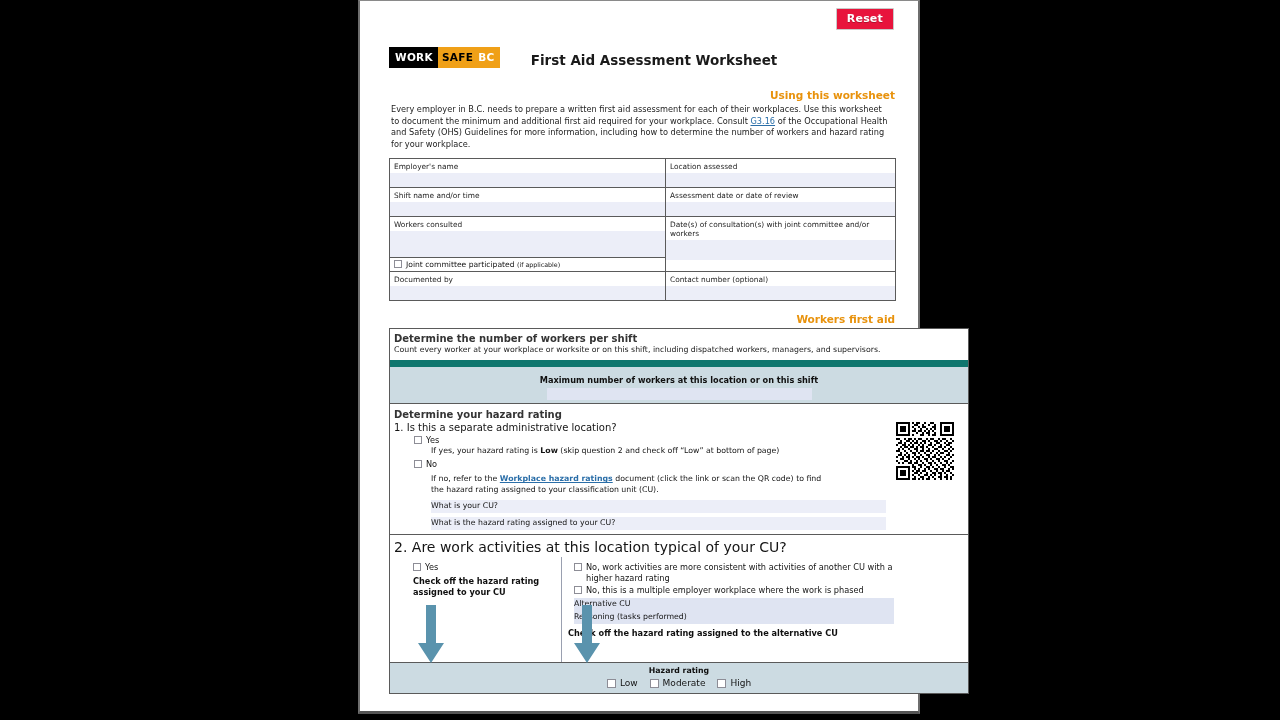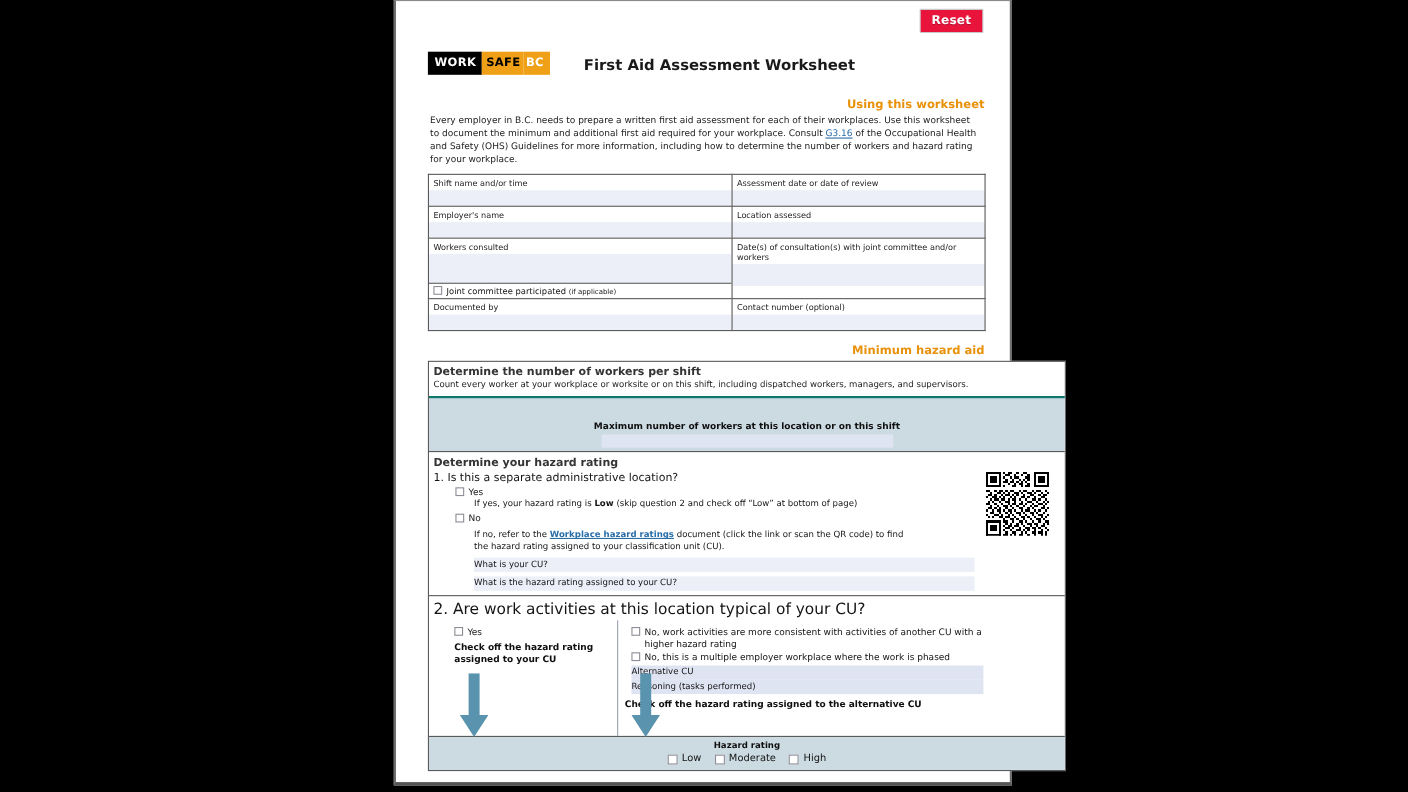--- a/index.html
+++ b/index.html
@@ -153,23 +153,23 @@
     padding: 4px 0 1px 4px;
   }
   .panel-text {
     font-size: 7.8px;
     color: #1c1c1c;
     line-height: 1.38;
     padding: 0 6px 5px 4px;
   }
   .band {
     background: #ccdbe2;
-    border-top: 2px solid #0f766e;
+    border-top: 7px solid #0f766e;
     border-bottom: 1px solid #5a5a5a;
-    padding: 20px 0 0 0;
+    padding: 8px 0 0 0;
   }
   .band-title {
     text-align: center;
     font-size: 8.2px;
     font-weight: bold;
     color: #101010;
   }
   .band-field {
     background: #dfe4f2;
     height: 12px;
@@ -318,35 +318,35 @@
       <p class="intro"><span>Every employer in B.C. needs to prepare a written first aid assessment for each of their workplaces. Use this worksheet to document the minimum and additional first aid required for your workplace. Consult </span><a href="#">G3.16</a><span> of the Occupational Health and Safety (OHS) Guidelines for more information, including how to determine the number of workers and hazard rating for your workplace.</span></p>
 
       <table class="info">
         <colgroup>
             <col style="width:276px">
             <col style="width:230px">
           </colgroup>
         <tbody>
             <tr>
           <td>
+            <div class="cell-label">Employer's name</div>
+            <div class="cell-field"></div>
+          </td>
+          <td>
+            <div class="cell-label">Location assessed</div>
+            <div class="cell-field"></div>
+          </td>
+        </tr>
+        <tr>
+          <td>
             <div class="cell-label">Shift name and/or time</div>
             <div class="cell-field"></div>
           </td>
           <td>
             <div class="cell-label">Assessment date or date of review</div>
-            <div class="cell-field"></div>
-          </td>
-        </tr>
-        <tr>
-          <td>
-            <div class="cell-label">Employer's name</div>
-            <div class="cell-field"></div>
-          </td>
-          <td>
-            <div class="cell-label">Location assessed</div>
             <div class="cell-field"></div>
           </td>
         </tr>
         <tr>
           <td>
             <div class="cell-label">Workers consulted</div>
             <div class="cell-field tall"></div>
             <div class="chk-row">
               <span class="chk"></span>
               <span class="chk-label"><span>Joint committee participated</span> <span class="small">(if applicable)</span></span>
@@ -364,21 +364,21 @@
             <div class="cell-field"></div>
           </td>
           <td>
             <div class="cell-label">Contact number (optional)</div>
             <div class="cell-field"></div>
           </td>
         </tr>
       </tbody>
         </table>
 
-      <div class="sec-head">Minimum hazard aid</div>
+      <div class="sec-head">Workers first aid</div>
 
       <div class="panel">
         <div class="panel-sub">Determine the number of workers per shift</div>
         <div class="panel-text">Count every worker at your workplace or worksite or on this shift, including dispatched workers, managers, and supervisors.</div>
 
         <div class="band">
           <div class="band-title">Maximum number of workers at this location or on this shift</div>
           <div class="band-field"></div>
         </div>
 

